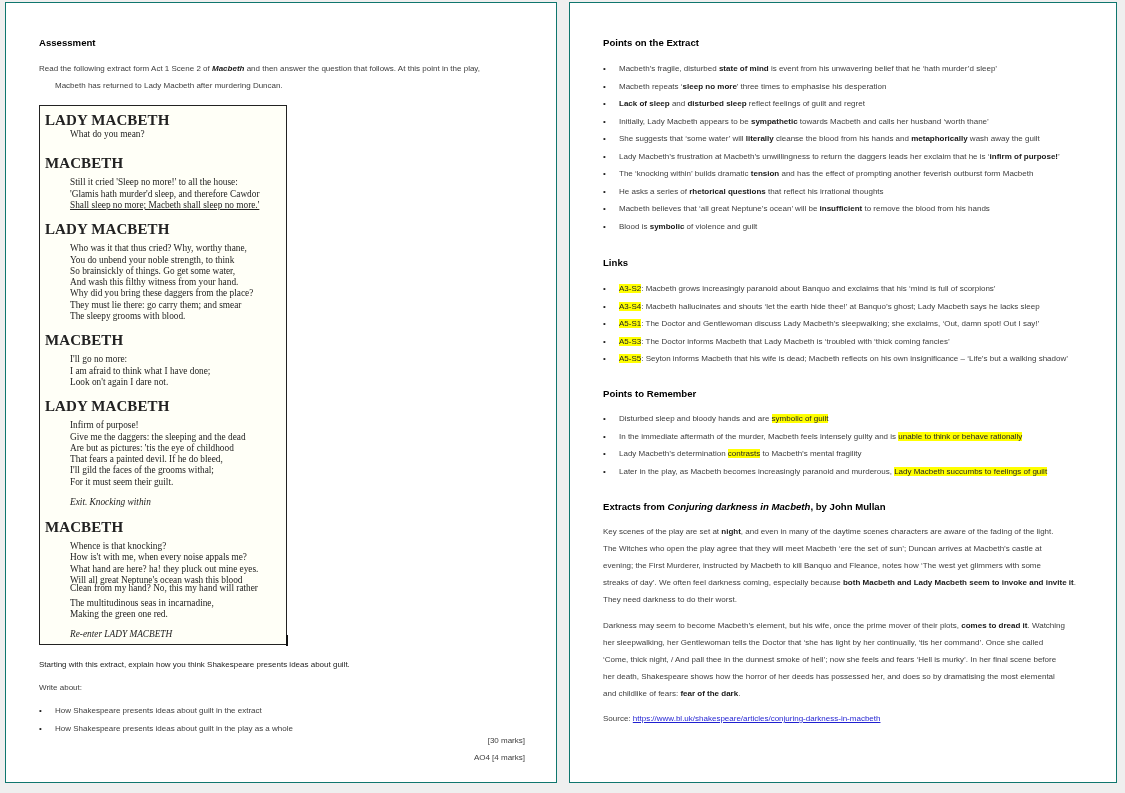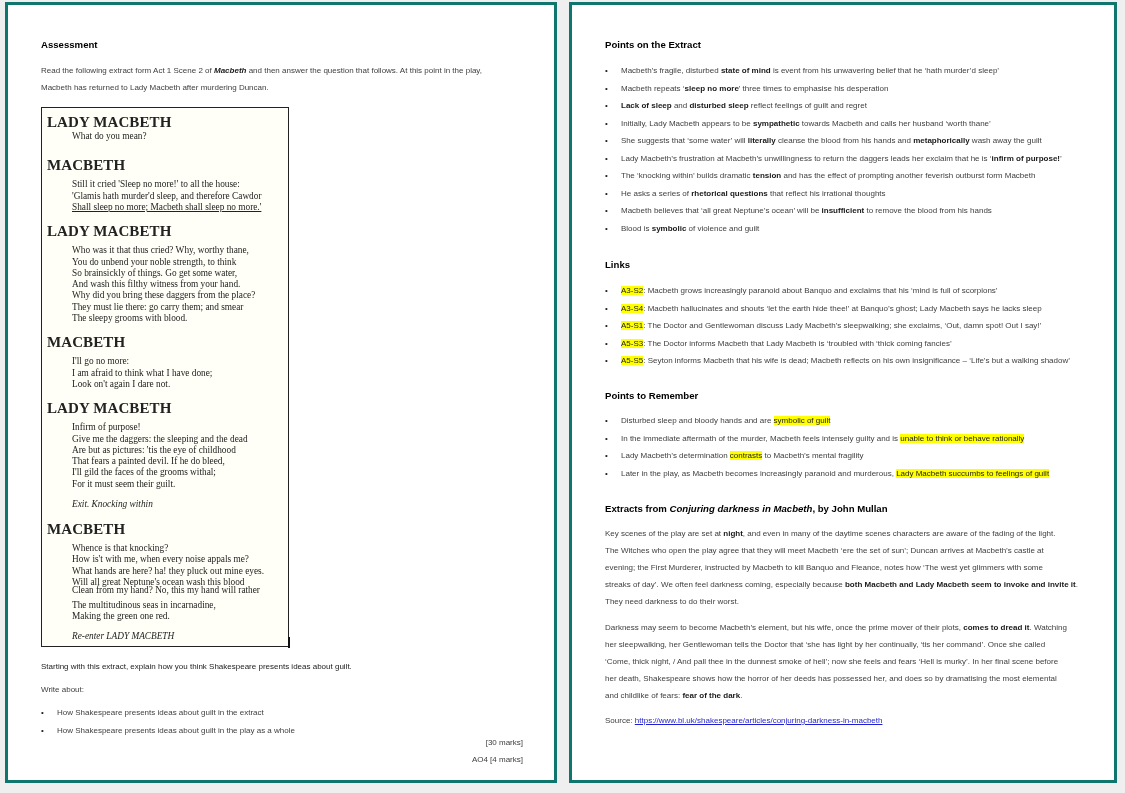--- a/index.html
+++ b/index.html
@@ -5,21 +5,21 @@
     html, body { margin: 0; padding: 0; }
     body {
       width: 1125px; height: 793px; overflow: hidden;
       background: #efefef;
       position: relative;
       font-family: "Liberation Sans", sans-serif;
       color: #404040;
     }
     .page {
       position: absolute; top: 2px; background: #ffffff;
-      border: 3px solid #0f766e; box-sizing: border-box;
+      border: 1px solid #0f766e; box-sizing: border-box;
     }
     #page1 { left: 5px; width: 552px; height: 781px; }
     #page2 { left: 569px; width: 548px; height: 781px; }
 
     .abs { position: absolute; white-space: nowrap; }
     .h { font-weight: bold; color: #000; font-size: 9.6px; }
     .p { font-size: 8px; color: #404040; }
     .b { font-weight: bold; color: #1a1a1a; }
     .i { font-style: italic; }
     .hl { background: #ffff00; color: #222; }
@@ -39,21 +39,21 @@
     #extract-shadow { position: absolute; left: 280px; top: 632px; width: 2px; height: 11px; background: #111; }
 
     a.link { color: #1f1fd1; text-decoration: underline; }
   </style>
 </head>
 <body>
 
 <div id="page1" class="page">
   <div class="abs h" style="left:33px; top:34px;">Assessment</div>
   <div class="abs p" style="left:33px; top:61px;"><span>Read the following extract form Act 1 Scene 2 of </span><span class="i b">Macbeth</span><span> and then answer the question that follows.  At this point in the play,</span></div>
-  <div class="abs p" style="left:33px; top:78px;">Macbeth has returned to Lady Macbeth after murdering Duncan.</div>
+  <div class="abs p" style="left:49px; top:78px;">Macbeth has returned to Lady Macbeth after murdering Duncan.</div>
 
   <div id="extract">
       <div class="spk" style="top: 6px;">LADY MACBETH</div>
       <div class="ln" style="top: 23px;">What do you mean?</div>
       <div class="spk" style="top: 49.3px;">MACBETH</div>
       <div class="ln" style="top: 71.3px;">Still it cried 'Sleep no more!' to all the house:</div>
       <div class="ln" style="top: 82.6px;">'Glamis hath murder'd sleep, and therefore Cawdor</div>
       <div class="ln" style="top: 93.9px; text-decoration: underline;">Shall sleep no more; Macbeth shall sleep no more.'</div>
       <div class="spk" style="top: 115.2px;">LADY MACBETH</div>
       <div class="ln" style="top: 137.2px;">Who was it that thus cried? Why, worthy thane,</div>
@@ -71,21 +71,21 @@
       <div class="ln" style="top: 314.2px;">Infirm of purpose!</div>
       <div class="ln" style="top: 325.5px;">Give me the daggers: the sleeping and the dead</div>
       <div class="ln" style="top: 336.8px;">Are but as pictures: 'tis the eye of childhood</div>
       <div class="ln" style="top: 348.1px;">That fears a painted devil. If he do bleed,</div>
       <div class="ln" style="top: 359.4px;">I'll gild the faces of the grooms withal;</div>
       <div class="ln" style="top: 370.7px;">For it must seem their guilt.</div>
       <div class="sd" style="top: 391px;">Exit. Knocking within</div>
       <div class="spk" style="top: 413px;">MACBETH</div>
       <div class="ln" style="top: 435px;">Whence is that knocking?</div>
       <div class="ln" style="top: 446.3px;">How is't with me, when every noise appals me?</div>
-      <div class="ln" style="top: 457.6px;">What hands are here? ha! they pluck out mine eyes.</div>
+      <div class="ln" style="top: 457.6px;">What hand are here? ha! they pluck out mine eyes.</div>
       <div class="ln" style="top: 468.9px;">Will all great Neptune's ocean wash this blood</div>
       <div class="ln" style="top: 477px;">Clean from my hand? No, this my hand will rather</div>
       <div class="ln" style="top: 491.5px;">The multitudinous seas in incarnadine,</div>
       <div class="ln" style="top: 502.8px;">Making the green one red.</div>
       <div class="sd" style="top: 523.1px;">Re-enter LADY MACBETH</div>
     </div>
   <div id="extract-shadow"></div>
 
   <div class="abs p" style="left:33px; top:657px; color:#222;">Starting with this extract, explain how you think Shakespeare presents ideas about guilt.</div>
   <div class="abs p" style="left:33px; top:680px;">Write about:</div>

